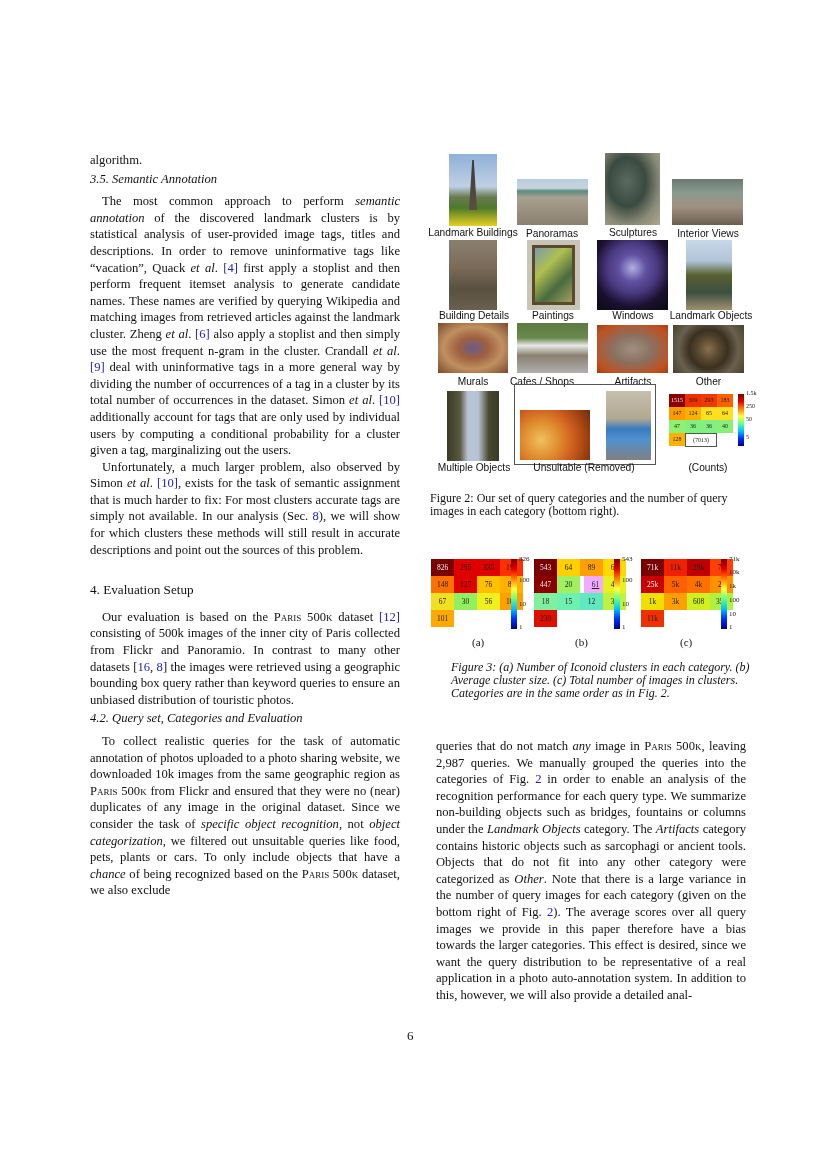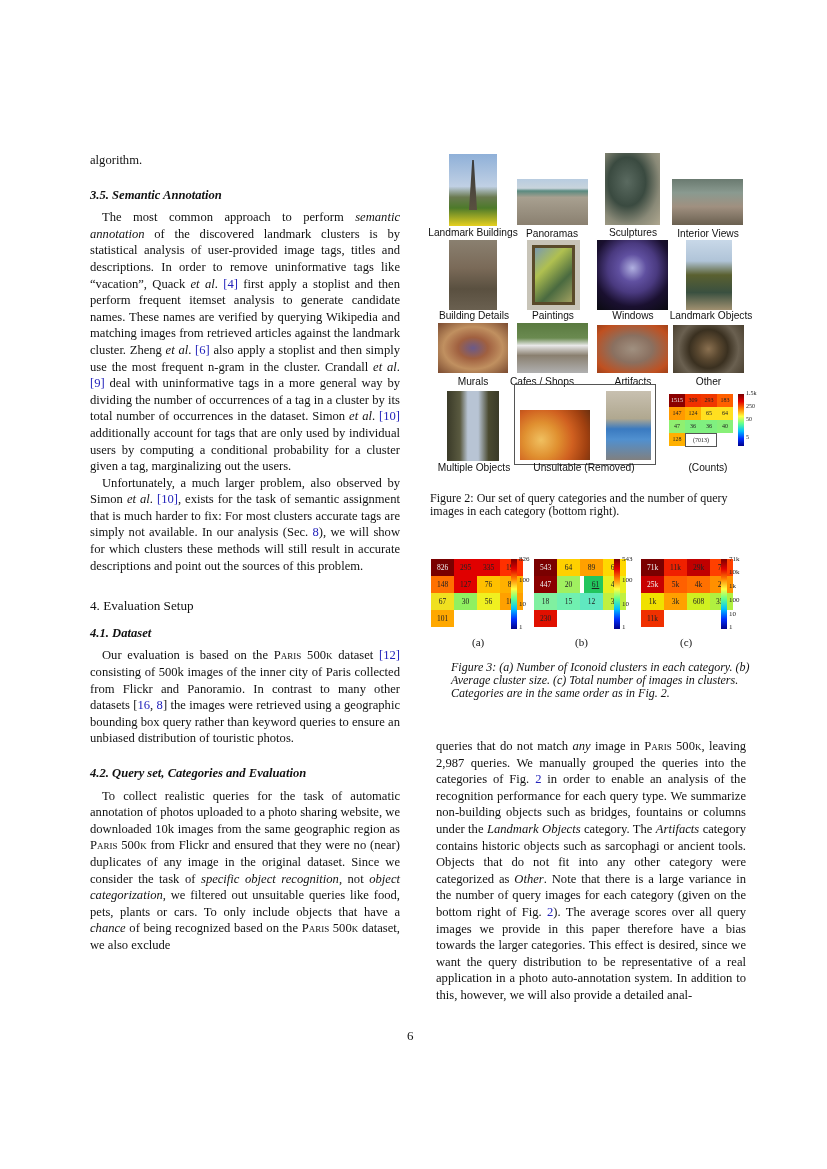--- a/index.html
+++ b/index.html
@@ -3,21 +3,21 @@
 <meta charset="utf-8">
 <style>
   html, body { margin:0; padding:0; background:#ffffff; }
   body { width:827px; height:1169px; position:relative; overflow:hidden;
          font-family:"Liberation Serif","DejaVu Serif",serif; color:#111; }
   .col { position:absolute; width:310px; font-size:12.6px; line-height:16.6px; text-align:justify; }
   .left { left:90px; top:152px; }
   .right { left:436px; top:738px; }
   p { margin:0; text-indent:12px; }
   p.noindent { text-indent:0; }
-  .subsec { font-style:italic; margin:18px 0 6px 0;font-weight:bold; }
+  .subsec { font-style:italic; margin:2px 0 6px 0; }
   .sec { font-weight:normal; font-size:13.2px; margin:24px 0 10px 0; }
   .cite { color:#2222bb; }
   .sc { font-variant:small-caps; }
   i { font-style:italic; }
 
   .fig2 { position:absolute; left:428px; top:153px; width:330px; height:330px; }
   .thumb { position:absolute; border-radius:0; }
   .cap-lbl { position:absolute; font-family:"Liberation Sans","DejaVu Sans",sans-serif; font-size:10.2px; color:#111; white-space:nowrap; text-align:center; }
   .unsuit-box { position:absolute; border:1px solid #555; }
 
@@ -35,21 +35,20 @@
 <div class="col left">
   <p class="noindent">algorithm.</p>
   <div class="subsec">3.5. Semantic Annotation</div>
   <p>
     <span>The most common approach to perform </span><i>semantic annotation</i><span> of the discovered landmark clusters is by statistical analysis of user-provided image tags, titles and descriptions. In order to remove uninformative tags like “vacation”, Quack </span><i>et al</i><span>. </span><span class="cite">[4]</span><span> first apply a stoplist and then perform frequent itemset analysis to generate candidate names.  These names are verified by querying Wikipedia and matching images from retrieved articles against the landmark cluster. Zheng </span><i>et al</i><span>. </span><span class="cite">[6]</span><span> also apply a stoplist and then simply use the most frequent n-gram in the cluster.  Crandall </span><i>et al</i><span>. </span><span class="cite">[9]</span><span> deal with uninformative tags in a more general way by dividing the number of occurrences of a tag in a cluster by its total number of occurrences in the dataset.  Simon </span><i>et al</i><span>. </span><span class="cite">[10]</span><span> additionally account for tags that are only used by individual users by computing a conditional probability for a cluster given a tag, marginalizing out the users.</span>
   </p>
   <p>
     <span>Unfortunately, a much larger problem, also observed by Simon </span><i>et al</i><span>. </span><span class="cite">[10]</span><span>, exists for the task of semantic assignment that is much harder to fix: For most clusters accurate tags are simply not available.  In our analysis (Sec. </span><span class="cite">8</span><span>), we will show for which clusters these methods will still result in accurate descriptions and point out the sources of this problem.</span>
   </p>
   <div class="sec">4.  Evaluation Setup</div>
-  <div class="subsec" style="margin-top:0">4.1. Dataset</div>
   <p>
     <span>Our evaluation is based on the </span><span class="sc">Paris 500k</span><span> dataset </span><span class="cite">[12]</span><span> consisting of 500k images of the inner city of Paris collected from Flickr and Panoramio.  In contrast to many other datasets [</span><span class="cite">16</span><span>, </span><span class="cite">8</span><span>] the images were retrieved using a geographic bounding box query rather than keyword queries to ensure an unbiased distribution of touristic photos.</span>
   </p>
   <div class="subsec">4.2. Query set, Categories and Evaluation</div>
   <p>
     <span>To collect realistic queries for the task of automatic annotation of photos uploaded to a photo sharing website, we downloaded 10k images from the same geographic region as </span><span class="sc">Paris 500k</span><span> from Flickr and ensured that they were no (near) duplicates of any image in the original dataset.  Since we consider the task of </span><i>specific object recognition</i><span>, not </span><i>object categorization</i><span>, we filtered out unsuitable queries like food, pets, plants or cars.  To only include objects that have a </span><i>chance</i><span> of being recognized based on the </span><span class="sc">Paris 500k</span><span> dataset, we also exclude</span>
   </p>
 </div>
 
 <div class="fig2">
@@ -144,21 +143,21 @@
   </div>
   <div class="sublbl" style="left:472px;top:636px;">(a)</div>
 
   <div class="hm" style="left:534px;top:559px;">
     <div class="cell" style="left:0;top:0;background:#7a0000;color:#eee;">543</div>
     <div class="cell" style="left:23px;top:0;background:#ffd000;">64</div>
     <div class="cell" style="left:46px;top:0;background:#ffa000;">89</div>
     <div class="cell" style="left:69px;top:0;background:#ffd800;">60</div>
     <div class="cell" style="left:0;top:17px;background:#8a0000;color:#eee;">447</div>
     <div class="cell" style="left:23px;top:17px;background:#a0f060;">20</div>
-    <div class="cell" style="left:50px;top:17px;background:#22c55e;text-decoration:underline;">61</div>
+    <div class="cell" style="left:50px;top:17px;background:#f0abfc;text-decoration:underline;">61</div>
     <div class="cell" style="left:69px;top:17px;background:#e8f020;">41</div>
     <div class="cell" style="left:0;top:34px;background:#80f0a0;">18</div>
     <div class="cell" style="left:23px;top:34px;background:#70f0b0;">15</div>
     <div class="cell" style="left:46px;top:34px;background:#60e8c0;">12</div>
     <div class="cell" style="left:69px;top:34px;background:#c0f040;">36</div>
     <div class="cell" style="left:0;top:51px;background:#e01000;">230</div>
     <div class="cbar" style="left:80px;top:0;height:70px;"></div>
     <div class="cbl" style="left:88px;top:-4px;">543</div>
     <div class="cbl" style="left:88px;top:17px;">100</div>
     <div class="cbl" style="left:88px;top:41px;">10</div>

